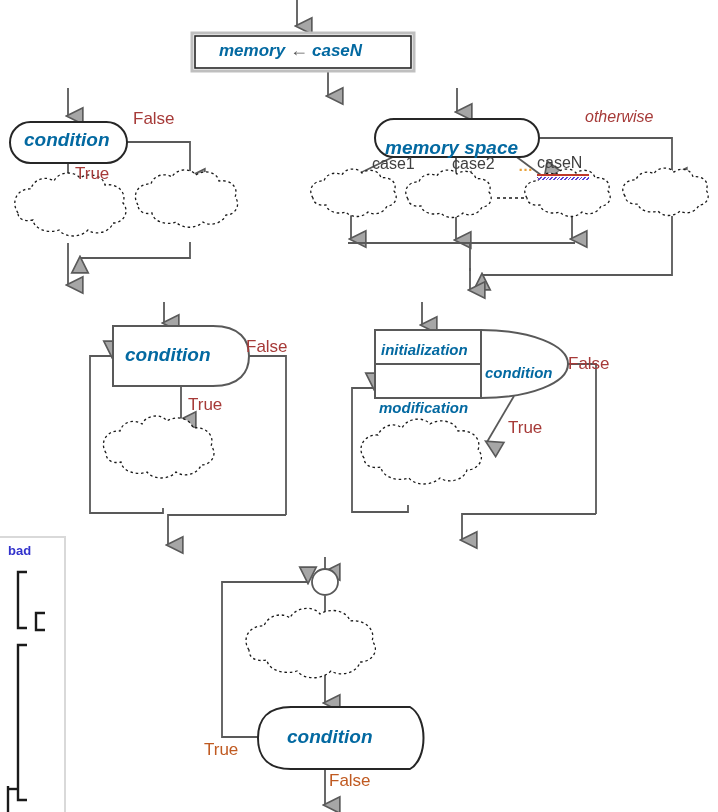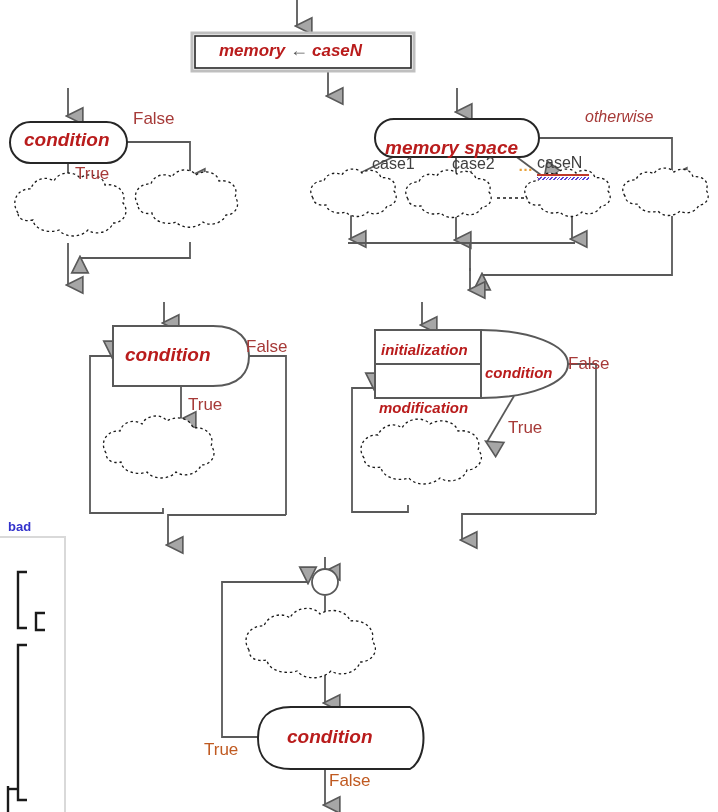--- a/index.html
+++ b/index.html
@@ -7,21 +7,21 @@
     width:718px;height:812px;position:relative;overflow:hidden;
     font-family:"Liberation Sans", sans-serif;
   }
   #canvas{position:absolute;left:0;top:0;width:718px;height:812px;}
   .lbl{
     position:absolute;white-space:nowrap;line-height:1;
     pointer-events:none;
   }
   
   .node-text{
-    color:#b91c1c;font-style:italic;font-weight:bold;
+    color:#0369a1;font-style:italic;font-weight:bold;
     font-family:"Liberation Sans", sans-serif;
   }
   
   .branch-false{color:#A63A38;font-weight:normal;}
   .branch-true{color:#A63A38;font-weight:normal;}
   .branch-true-warm{color:#C05A21;font-weight:normal;}
   .branch-case{color:#404040;}
   .branch-otherwise{color:#A63A38;font-style:italic;}
   .dots{color:#E8A33D;font-weight:bold;letter-spacing:1px;}
   .caseN-wrap{position:absolute;}
@@ -363,13 +363,13 @@
 <div class="lbl node-text" style="left:381px;top:342px;font-size:15px;">initialization</div>
 <div class="lbl node-text" style="left:379px;top:400px;font-size:15px;">modification</div>
 <div class="lbl node-text" style="left:485px;top:365px;font-size:15px;">condition</div>
 <div class="lbl branch-false" style="left:568px;top:355px;font-size:17px;">False</div>
 <div class="lbl branch-true" style="left:508px;top:419px;font-size:17px;">True</div>
 
 <div class="lbl node-text" style="left:287px;top:727px;font-size:19px;">condition</div>
 <div class="lbl branch-true-warm" style="left:204px;top:741px;font-size:17px;">True</div>
 <div class="lbl branch-true-warm" style="left:329px;top:772px;font-size:17px;">False</div>
 
-<div class="lbl bad-label" style="left:8px;top:520px;">bad</div>
+<div class="lbl bad-label" style="left:8px;top:544px;">bad</div>
 
 </body></html>

